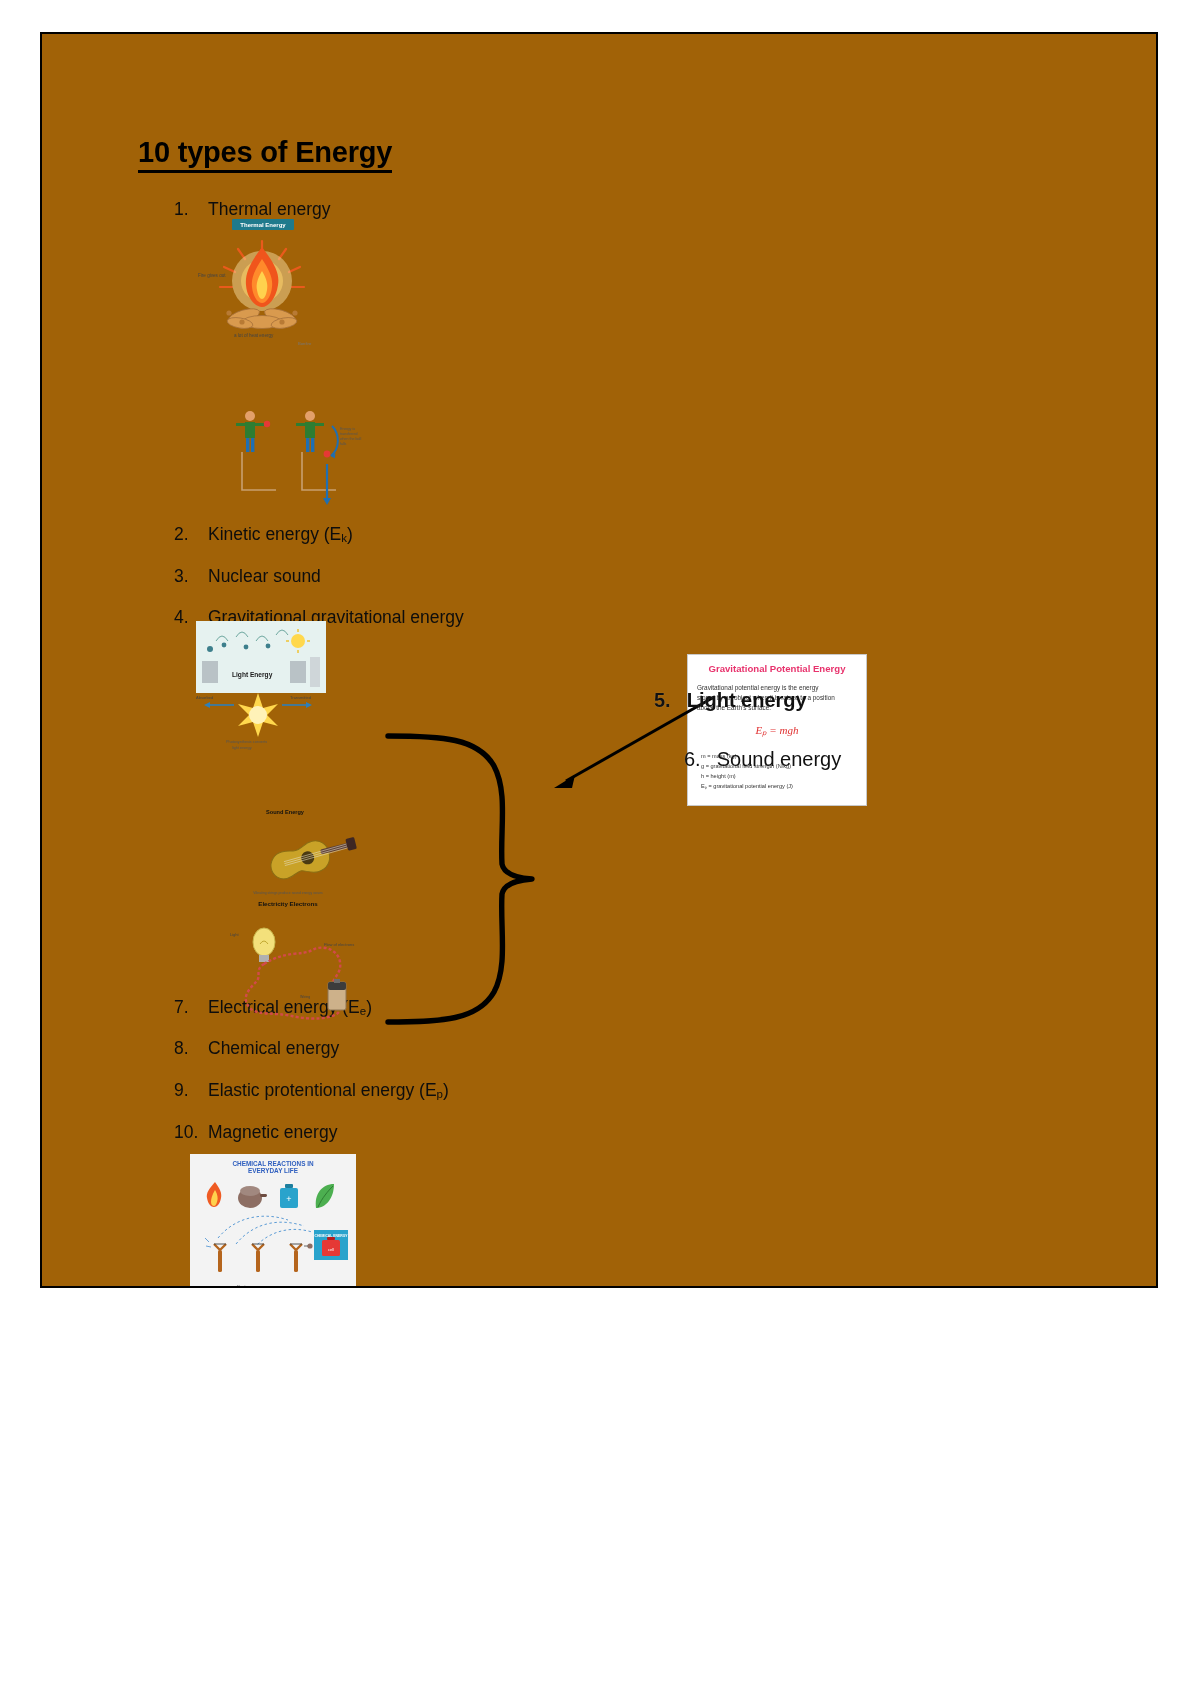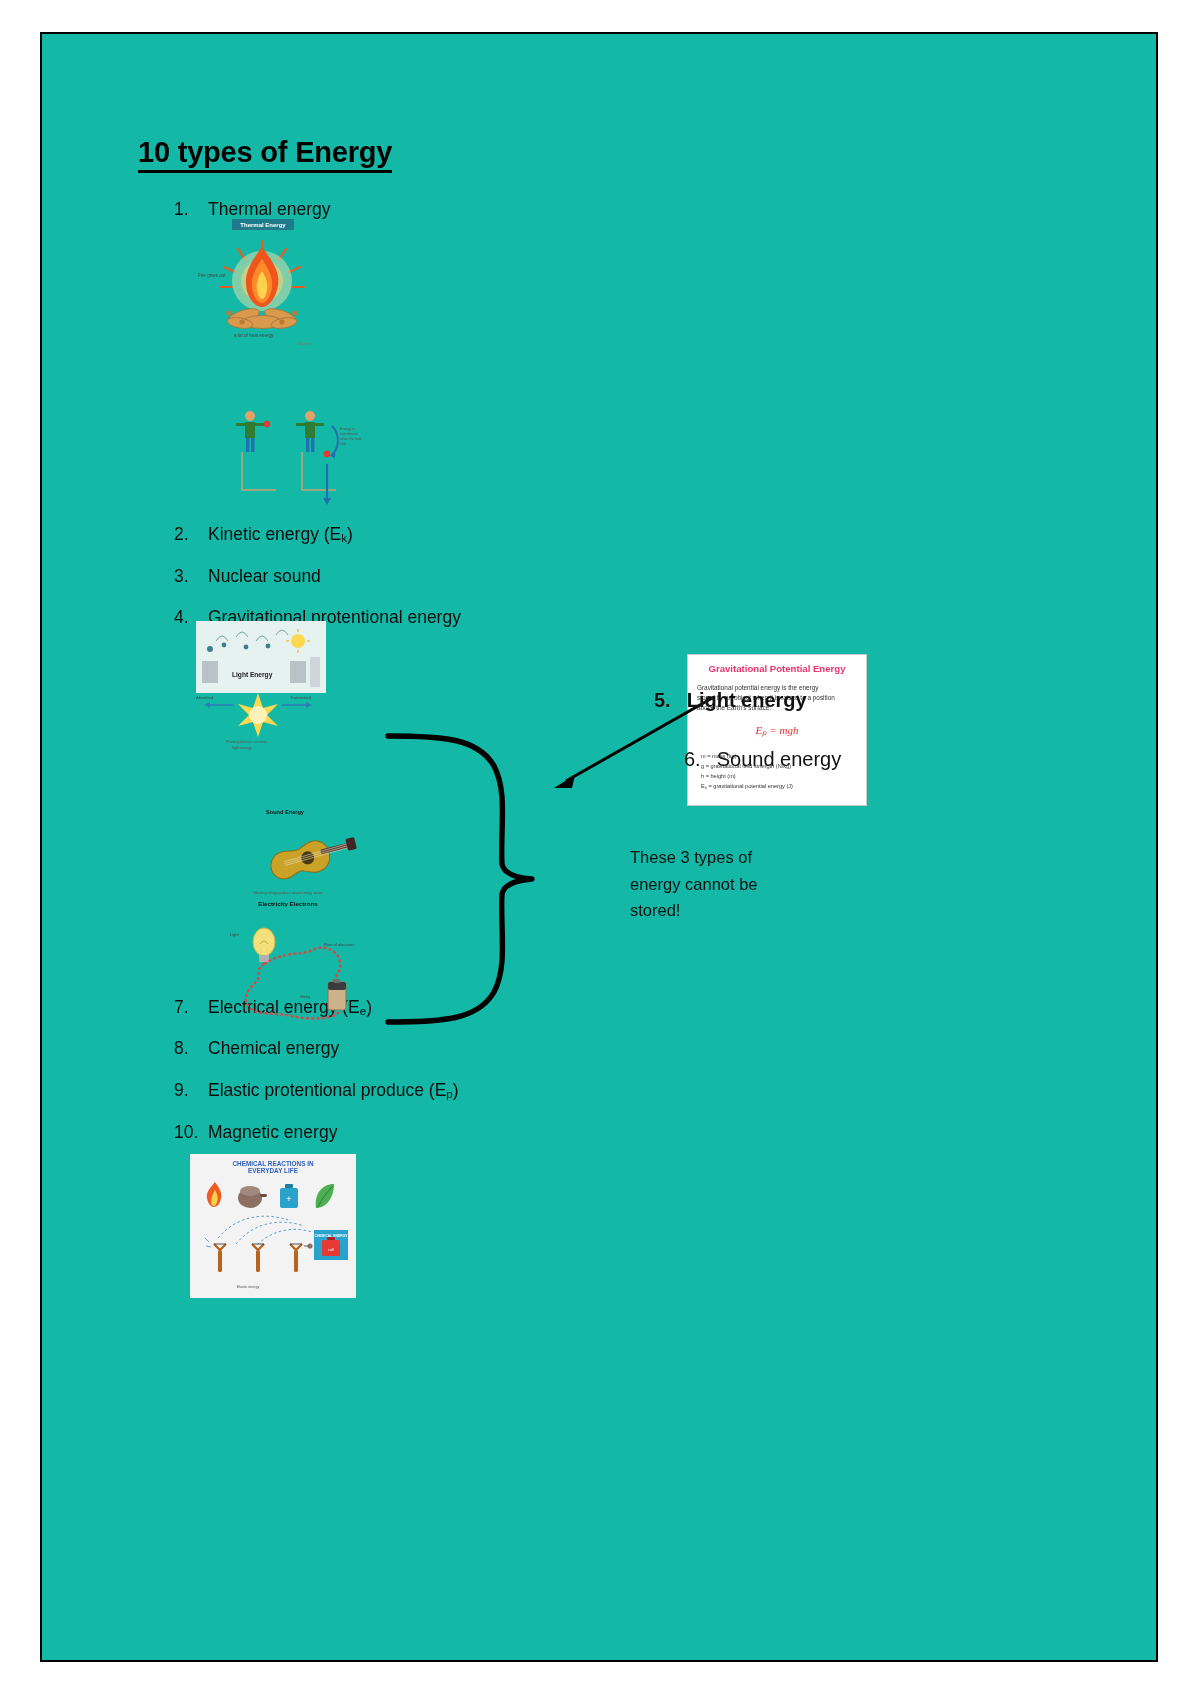--- a/index.html
+++ b/index.html
@@ -13,23 +13,23 @@
     font-family: "Liberation Sans", sans-serif;
     -webkit-font-smoothing: antialiased;
   }
 
   
   .page {
     position: absolute;
     left: 40px;
     top: 32px;
     width: 1118px;
-    height: 1630px;
+    height: 1256px;
     border: 2px solid #000;
-    background: #14b8a6;
+    background: #a16207;
     box-sizing: border-box;
     overflow: hidden;
   }
 
   
   .doc-title {
     position: absolute;
     left: 96px;
     top: 102px;
     font-size: 29px;
@@ -206,21 +206,21 @@
     <span class="txt"><span>Kinetic energy (E</span><sub>k</sub><span>)</span></span>
   </div>
 
   <div class="list-item" style="left:132px; top:532px;">
     <span class="num">3.</span>
     <span class="txt">Nuclear sound</span>
   </div>
 
   <div class="list-item" style="left:132px; top:573px;">
     <span class="num">4.</span>
-    <span class="txt">Gravitational protentional energy</span>
+    <span class="txt">Gravitational gravitational energy</span>
   </div>
 
   <div class="figure" style="left:148px; top:585px;">
     <svg width="160" height="140" viewBox="0 0 160 140">
       <rect x="6" y="2" width="130" height="72" fill="#e6f2f0"></rect>
 
       <g stroke="#6fa8a0" stroke-width="1" fill="none">
         <path d="M26 22 q6 -10 12 0"></path>
           <path d="M46 18 q6 -10 12 0"></path>
         <path d="M66 22 q6 -10 12 0"></path>
@@ -346,39 +346,34 @@
     </svg>
   </div>
 
   <div class="arrow">
     <svg width="180" height="110" viewBox="0 0 180 110">
       <line x1="172" y1="8" x2="24" y2="92" stroke="#000" stroke-width="3"></line>
       <path d="M12 99 L33 86 L30 99 Z" fill="#000"></path>
     </svg>
   </div>
 
-  <div class="callout">
-    <div>These 3 types of</div>
-    <div>energy cannot be</div>
-    <div>stored!</div>
-  </div>
 
   <div class="list-item" style="left:132px; top:963px;">
     <span class="num">7.</span>
     <span class="txt"><span>Electrical energy (E</span><sub>e</sub><span>)</span></span>
   </div>
 
   <div class="list-item" style="left:132px; top:1004px;">
     <span class="num">8.</span>
     <span class="txt">Chemical energy</span>
   </div>
 
   <div class="list-item" style="left:132px; top:1046px;">
     <span class="num">9.</span>
-    <span class="txt"><span>Elastic protentional produce (E</span><sub>p</sub><span>)</span></span>
+    <span class="txt"><span>Elastic protentional energy (E</span><sub>p</sub><span>)</span></span>
   </div>
 
   <div class="list-item" style="left:132px; top:1088px;">
     <span class="num">10.</span>
     <span class="txt">Magnetic energy</span>
   </div>
 
   <div class="figure" style="left:146px; top:1118px;">
     <svg width="170" height="148" viewBox="0 0 170 148">
       <rect x="2" y="2" width="166" height="144" fill="#f3f3f3"></rect>

